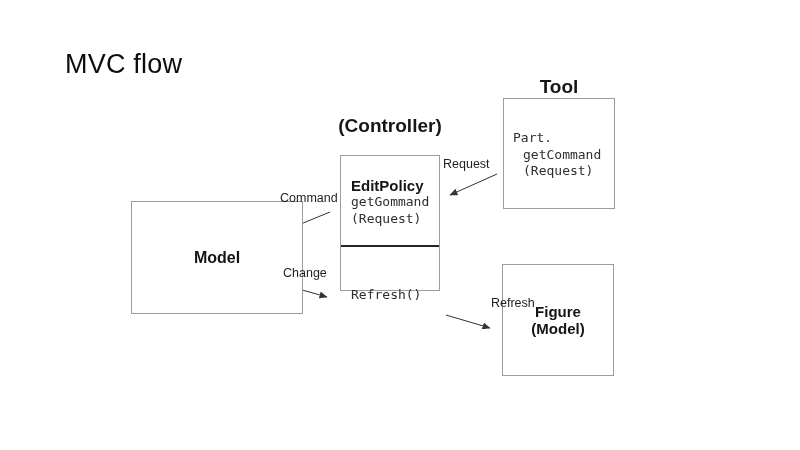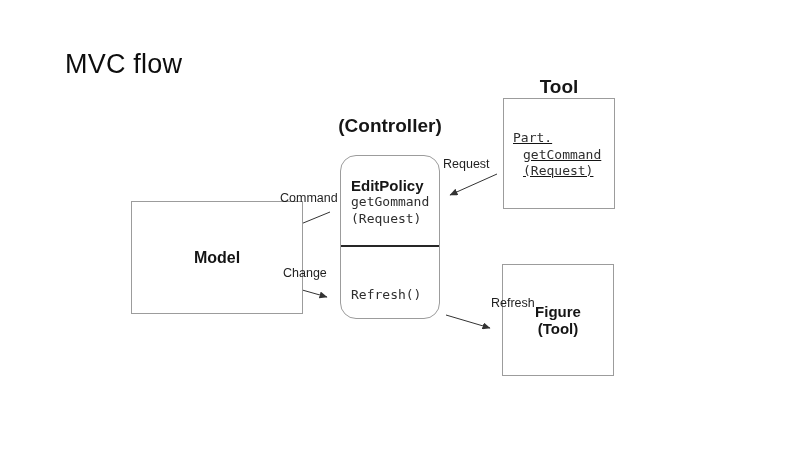--- a/index.html
+++ b/index.html
@@ -50,21 +50,21 @@
   .model-box {
     left: 131px; top: 201px; width: 172px; height: 113px;
     display: flex; align-items: center; justify-content: center;
   }
   .model-box .center-label {
     font-weight: 700;
     font-size: 16px;
   }
   
   .part-heading { left: 330px; top: 118px; width: 120px; }
-  .part-box { left: 340px; top: 155px; width: 100px; height: 164px; border-radius: 16px; }
+  .part-box { left: 340px; top: 155px; width: 100px; height: 136px; }
   .part-top {
     box-sizing: border-box;
     height: 91px;
     border-bottom: 2px solid #262626;
     padding: 21px 4px 0 10px;
   }
   .part-top .edit-policy {
     font-weight: 600;
     font-size: 15px;
     line-height: 17px;
@@ -76,21 +76,21 @@
     line-height: 16.5px;
     color: #2e2e2e;
     white-space: pre;
   }
   .part-bottom {
     box-sizing: border-box;
     padding: 40px 4px 0 10px;
   }
   
   .tool-heading { left: 503px; top: 79px; width: 112px; }
-  .tool-box { left: 503px; top: 98px; width: 112px; height: 111px; padding: 31px 2px 0 9px; text-decoration: underline; }
+  .tool-box { left: 503px; top: 98px; width: 112px; height: 111px; padding: 31px 2px 0 9px; }
   .tool-box .indent { padding-left: 10px; }
   
   .figure-box {
     left: 502px; top: 264px; width: 112px; height: 112px;
     display: flex; align-items: center; justify-content: center;
   }
   .figure-box .center-label {
     font-weight: 700;
     font-size: 15px;
     line-height: 17px;
@@ -148,21 +148,21 @@
   <div class="box-heading tool-heading">Tool</div>
   <div class="box tool-box">
     <div class="mono">Part.</div>
     <div class="mono indent">getCommand</div>
     <div class="mono indent">(Request)</div>
   </div>
 
   <div class="box figure-box">
     <div class="center-label">
       <div>Figure</div>
-      <div>(Tool)</div>
+      <div>(Model)</div>
     </div>
   </div>
 
   <div class="arrow-label lbl-command">Command</div>
   <div class="arrow-label lbl-change">Change</div>
   <div class="arrow-label lbl-request">Request</div>
   <div class="arrow-label lbl-refresh">Refresh</div>
 
 </div>
 

